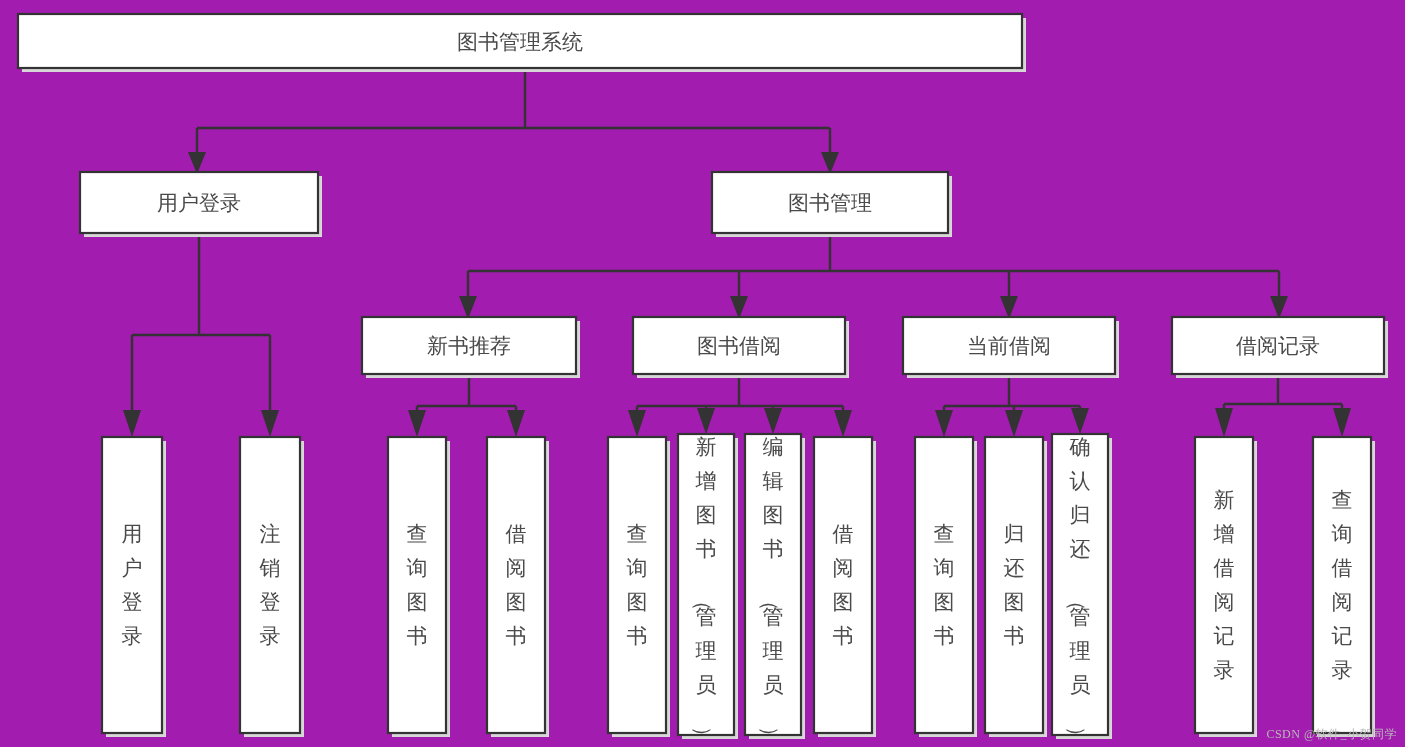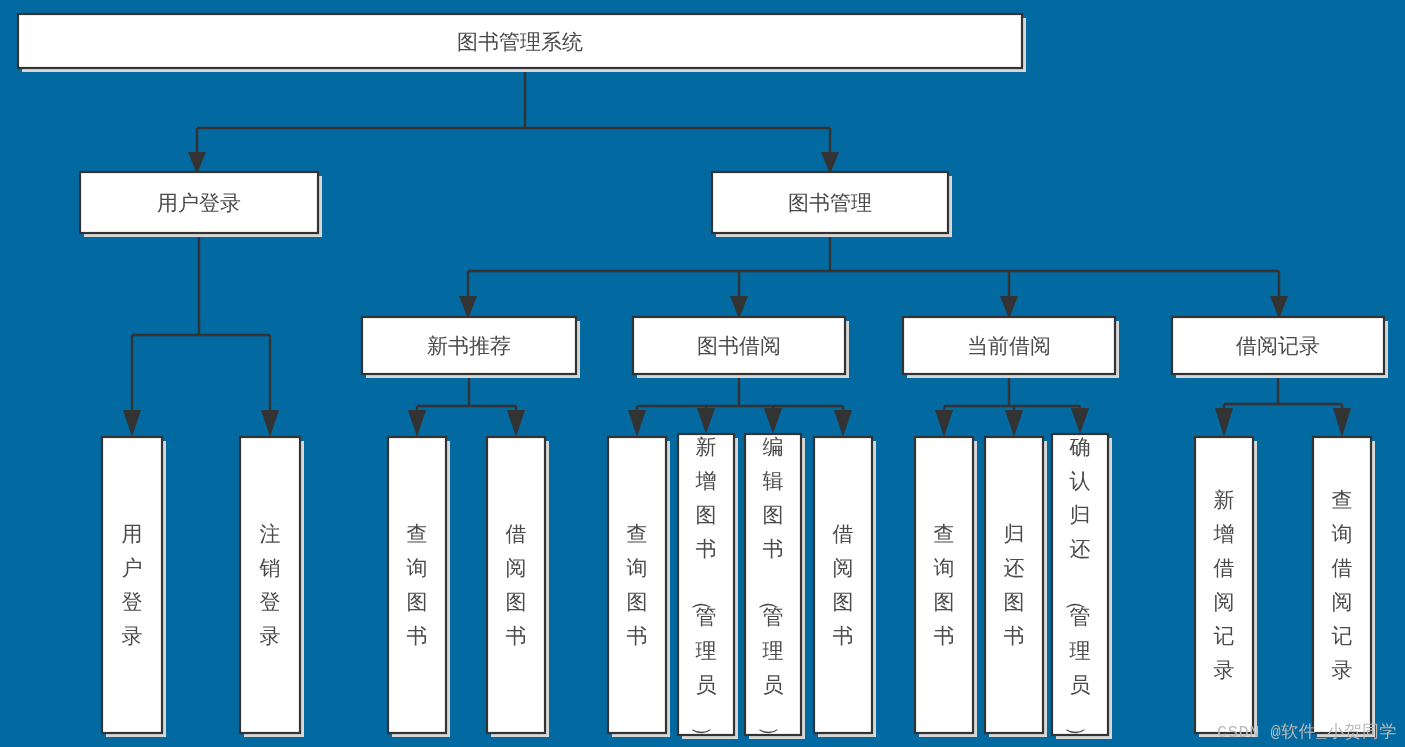--- a/index.html
+++ b/index.html
@@ -10,21 +10,21 @@
   body {
     width: 1405px;
     height: 747px;
     overflow: hidden;
     font-family: "DejaVu Sans", "Liberation Sans", sans-serif;
   }
   #diagram-root {
     position: relative;
     width: 1405px;
     height: 747px;
-    background: #0369a1;
+    background: #a21caf;
   }
   svg#diagram-canvas {
     position: absolute;
     left: 0;
     top: 0;
     width: 1405px;
     height: 747px;
     display: block;
   }
   .node-box {
@@ -56,22 +56,22 @@
   .node-label-v {
     font-family: "DejaVu Sans", "Liberation Sans", sans-serif;
     font-size: 21px;
     fill: #4a4a4a;
     text-anchor: middle;
   }
   .watermark-text {
     position: absolute;
     right: 8px;
     bottom: 4px;
-    font-family: Liberation Mono, monospace;
-    font-size: 17px;
+    font-family: Liberation Serif, serif;
+    font-size: 12px;
     color: #b9b9b9;
     white-space: nowrap;
     letter-spacing: 0.5px;
   }
 </style>
 </head>
 <body>
 
 <div id="diagram-root">
 

